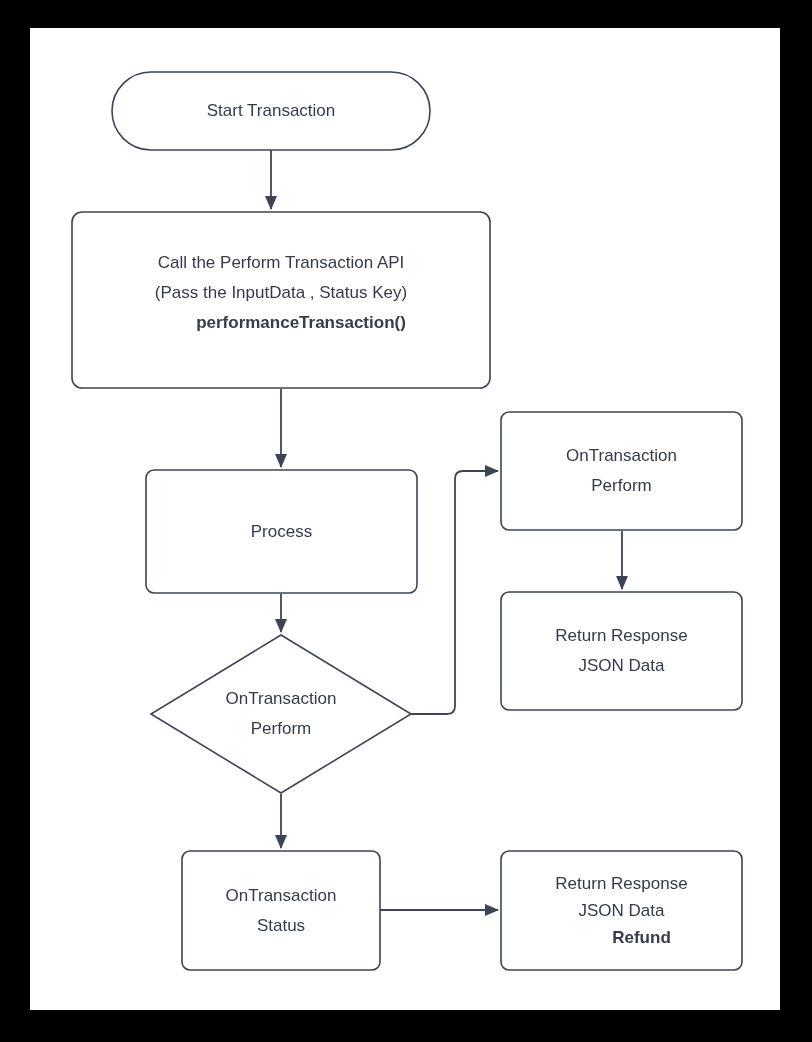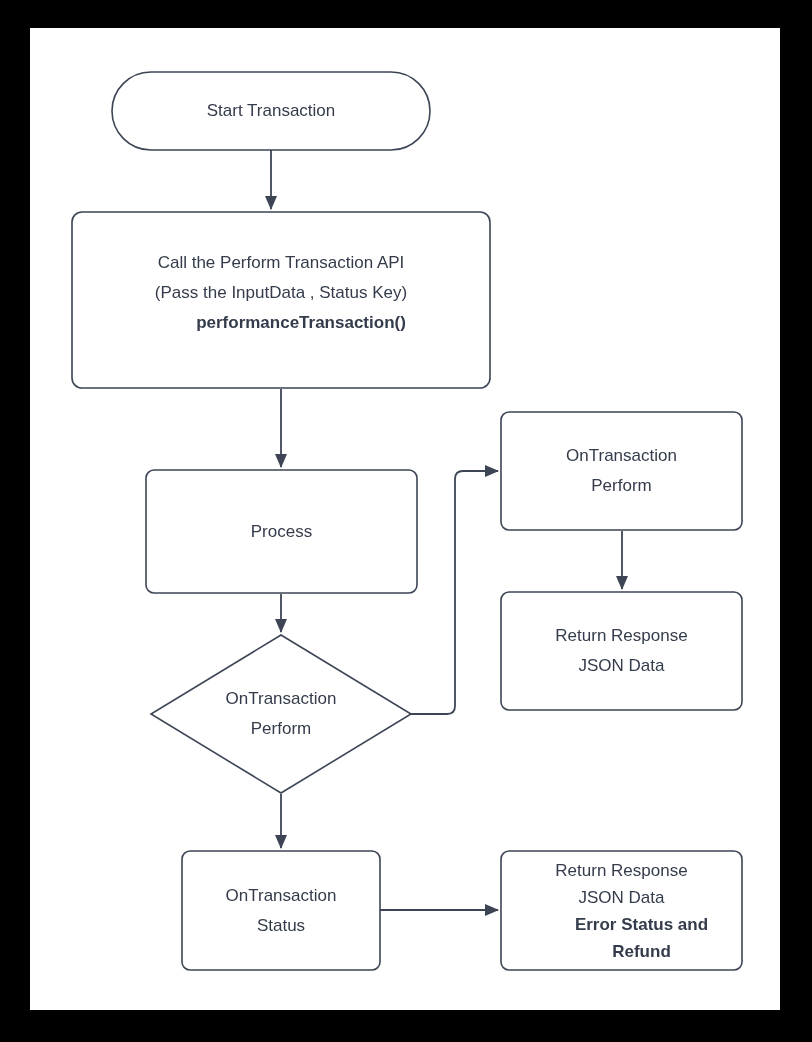--- a/index.html
+++ b/index.html
@@ -119,18 +119,17 @@
     </div>
 
     <div class="node-label" style="left:152px;top:823px;width:198px;height:119px;">
       <span>OnTransaction</span>
       <span>Status</span>
     </div>
 
     <div class="node-label tight" style="left:471px;top:823px;width:241px;height:119px;">
       <span>Return Response</span>
       <span>JSON Data</span>
-      <span class="bold">Error Status and</span>
       <span class="bold">Refund</span>
     </div>
 
   </div>
 </div>
 
 </body></html>

